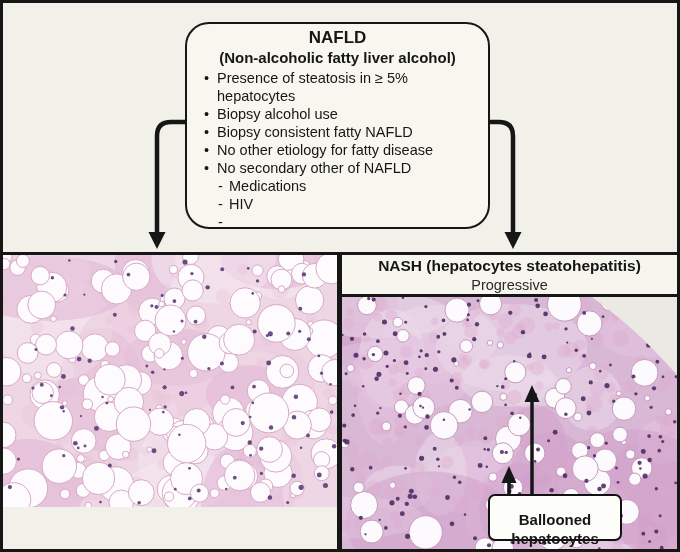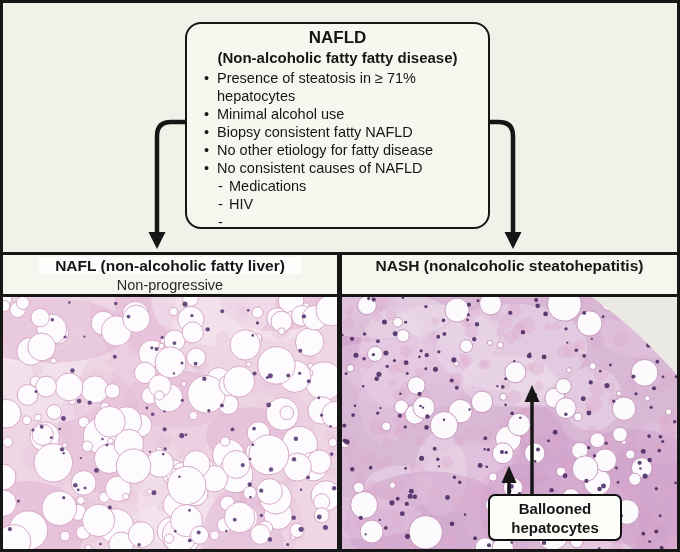--- a/index.html
+++ b/index.html
@@ -14,21 +14,21 @@
     overflow:hidden;
   }
   
   .top-section{position:relative;width:674px;height:249px;}
   .branch-arrows{position:absolute;left:0;top:0;}
   .nafld-box{
     position:absolute;left:182px;top:19px;width:305px;height:207px;
     box-sizing:border-box;
     background:#f7f6ef;
     border:2px solid #161616;
-    border-radius:16px;
+    border-radius:24px;
   }
   .box-title{font-size:17px;font-weight:700;line-height:21px;text-align:center;margin-top:3px;}
   .box-subtitle{font-size:15px;font-weight:700;line-height:19px;text-align:center;margin-bottom:2px;}
   .criteria{font-size:14.5px;line-height:18px;padding:0 8px 0 17px;}
   .crit-row{display:flex;}
   .crit-marker{flex:0 0 13px;width:13px;}
   .crit-text{flex:1;}
   .sub-row{display:flex;margin-left:14px;}
   .sub-marker{flex:0 0 11px;width:11px;}
   
@@ -50,21 +50,21 @@
   .histo svg{display:block;}
   .annotation{position:absolute;left:0;top:0;}
   .callout{
     position:absolute;left:146px;top:197px;width:134px;height:47px;
     box-sizing:border-box;
     background:#fdfdfa;
     border:2.5px solid #111;
     border-radius:7px;
     text-align:center;
     font-size:15px;font-weight:700;line-height:19px;
-    padding-top:3px;
+    padding-top:14px;
   }
 </style>
 </head>
 <body>
 
 <div class="figure">
 
   <div class="top-section">
     <svg class="branch-arrows" width="674" height="249" viewBox="0 0 674 249">
       <g stroke="#161616" stroke-width="4.5" fill="none">
@@ -72,66 +72,60 @@
       </g>
       <polygon points="154,246 145.5,229 162.5,229" fill="#161616"></polygon>
       <g stroke="#161616" stroke-width="4.5" fill="none">
         <path d="M 485 119 L 496 119 Q 510 119 510 133 L 510 230"></path>
       </g>
       <polygon points="510,246 501.5,229 518.5,229" fill="#161616"></polygon>
     </svg>
 
     <div class="nafld-box">
       <div class="box-title">NAFLD</div>
-      <div class="box-subtitle">(Non-alcoholic fatty fatty disease)</div>
+      <div class="box-subtitle">(Non-alcoholic fatty liver alcohol)</div>
       <div class="criteria" id="criteria-list">
           <div class="crit-row">
             <span class="crit-marker">•</span>
-            <span class="crit-text">Presence of steatosis in ≥ 71% hepatocytes</span>
+            <span class="crit-text">Presence of steatosis in ≥ 5% hepatocytes</span>
           </div>
           <div class="crit-row">
             <span class="crit-marker">•</span>
-            <span class="crit-text">Minimal alcohol use</span>
+            <span class="crit-text">Biopsy alcohol use</span>
           </div>
           <div class="crit-row">
             <span class="crit-marker">•</span>
             <span class="crit-text">Biopsy consistent fatty NAFLD</span>
           </div>
           <div class="crit-row">
             <span class="crit-marker">•</span>
             <span class="crit-text">No other etiology for fatty disease</span>
           </div>
           <div class="crit-row">
             <span class="crit-marker">•</span>
-            <span class="crit-text">No consistent causes of NAFLD</span>
+            <span class="crit-text">No secondary other of NAFLD</span>
           </div>
           <div class="sub-row">
             <span class="sub-marker">-</span>
             <span>Medications</span>
           </div>
           <div class="sub-row">
             <span class="sub-marker">-</span>
             <span>HIV</span>
           </div>
           <div class="sub-row">
             <span class="sub-marker">-</span>
           </div>
         </div>
     </div>
   </div>
 
   <div class="bottom">
 
     <div class="col col-left">
-      <div class="panel-header">
-        <div class="panel-title">
-          <span class="title-band">NAFL (non-alcoholic fatty liver)</span>
-        </div>
-        <div class="panel-subtitle">Non-progressive</div>
-      </div>
       <div class="histo">
         <svg id="histo-left" width="334" height="252">
             <rect x="0" y="0" width="334" height="252" fill="#eed6e4"></rect>
             <ellipse cx="3.9093875531107187" cy="15.613480908796191" rx="83.6144579667598" ry="49.45629175705835" fill="#f6eaf1" opacity="0.5"></ellipse>
             <ellipse cx="174.16271968977526" cy="102.19146538898349" rx="52.97395795118064" ry="28.79663336626254" fill="#e0b2d2" opacity="0.5"></ellipse>
             <ellipse cx="184.81075171893463" cy="183.91516665369272" rx="40.46893366146833" ry="25.017676377436146" fill="#e9cade" opacity="0.5"></ellipse>
             <ellipse cx="255.2060221126303" cy="130.63744151964784" rx="36.82823560666293" ry="34.55813670367934" fill="#f6eaf1" opacity="0.5"></ellipse>
             <ellipse cx="97.94461086485535" cy="134.75436043180525" rx="42.77981489431113" ry="62.00757470168173" fill="#e0b2d2" opacity="0.5"></ellipse>
             <ellipse cx="82.67622048221529" cy="221.2004580795765" rx="36.44750256091356" ry="24.46458237315528" fill="#e9cade" opacity="0.5"></ellipse>
             <ellipse cx="51.651106068864465" cy="73.31970570143312" rx="57.8740858938545" ry="52.28431627806276" fill="#f6eaf1" opacity="0.5"></ellipse>
@@ -501,21 +495,22 @@
             <circle cx="60.77074409322813" cy="200.71131996810436" r="1.5999083989532665" fill="#5a3b76" opacity="0.9"></circle>
             <circle cx="112.72883714875206" cy="6.5472154431045055" r="1.7018728610360996" fill="#5a3b76" opacity="0.9"></circle>
           </svg>
       </div>
     </div>
 
     <div class="divider"></div>
 
     <div class="col col-right">
       <div class="panel-header">
-        <div class="panel-title">NASH (nonalcoholic steatohepatitis)</div>
+        <div class="panel-title">NASH (hepatocytes steatohepatitis)</div>
+        <div class="panel-subtitle">Progressive</div>
       </div>
       <div class="histo">
         <svg id="histo-right" width="335" height="252">
             <rect x="0" y="0" width="335" height="252" fill="#d9b8d6"></rect>
             <ellipse cx="189.7180875367485" cy="90.7495247349143" rx="29.235450718551874" ry="20.167508339043707" fill="#ecdcea" opacity="0.5"></ellipse>
             <ellipse cx="12.318240818567574" cy="1.7069788556545973" rx="30.472447057254612" ry="33.9378241316881" fill="#cf9fc9" opacity="0.5"></ellipse>
             <ellipse cx="187.0223056303803" cy="219.390735254623" rx="64.33401182293892" ry="52.1705290612299" fill="#e3c4e0" opacity="0.5"></ellipse>
             <ellipse cx="97.57495195721276" cy="41.93173061683774" rx="58.64304801914841" ry="34.43668267526664" fill="#ecdcea" opacity="0.5"></ellipse>
             <ellipse cx="193.39945576153696" cy="155.10568177420646" rx="32.36028451472521" ry="47.091421680059284" fill="#cf9fc9" opacity="0.5"></ellipse>
             <ellipse cx="145.53628079709597" cy="165.26516318880022" rx="45.34796820953488" ry="22.647882445715368" fill="#e3c4e0" opacity="0.5"></ellipse>

